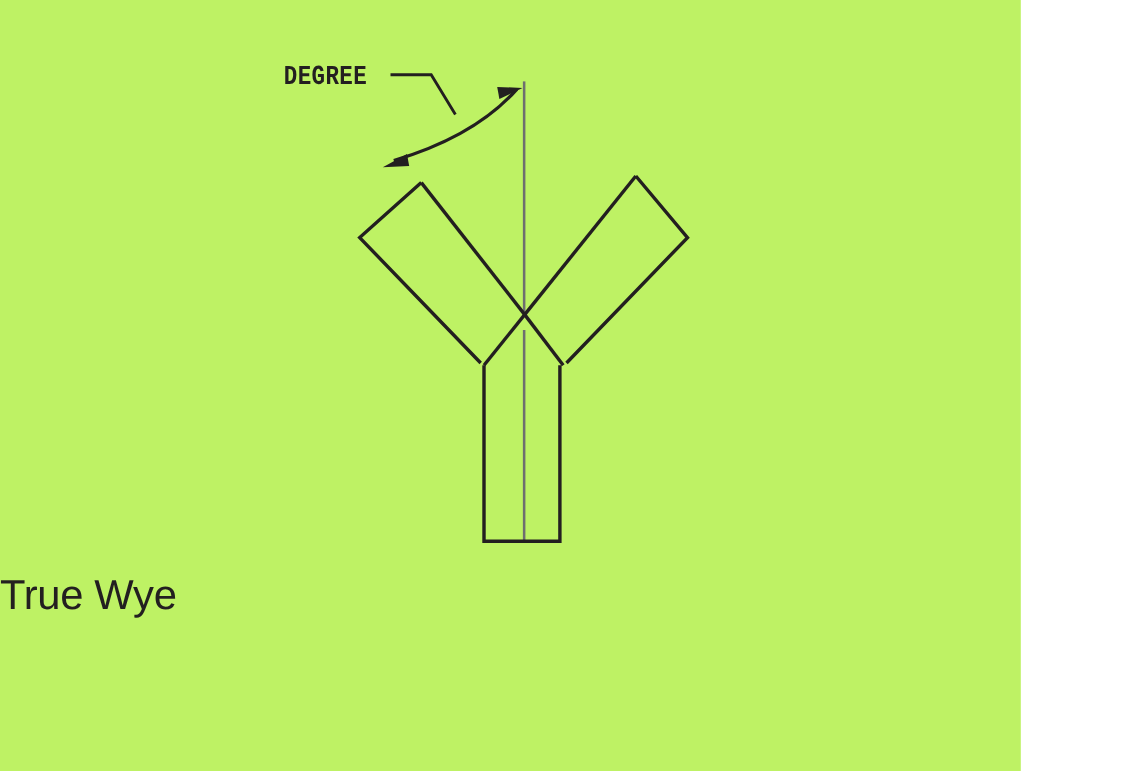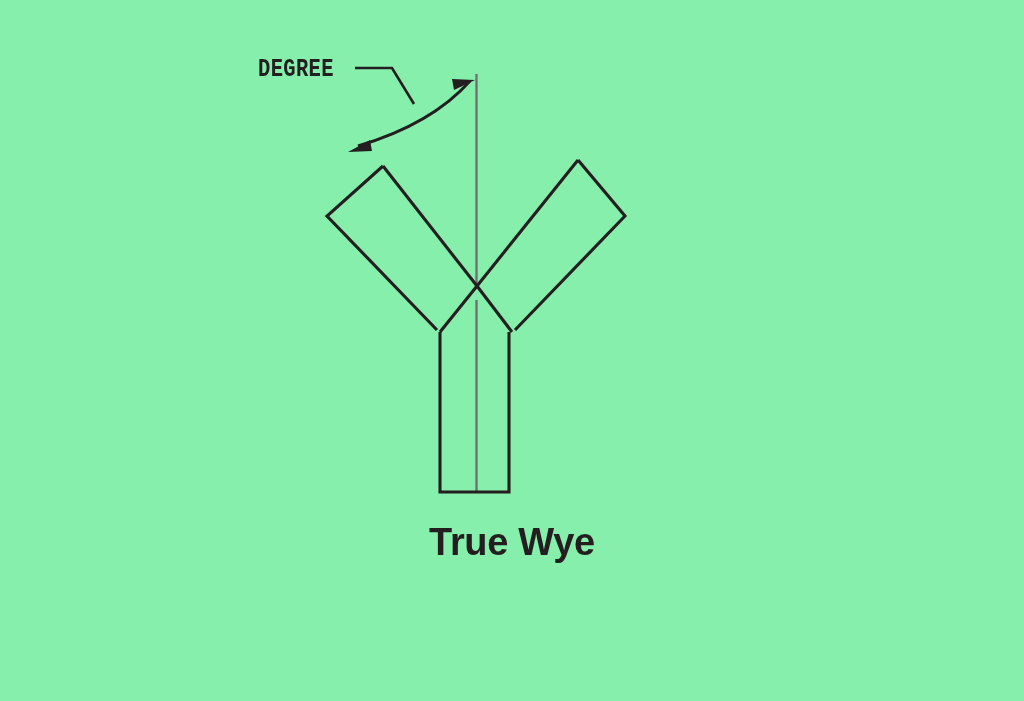--- a/index.html
+++ b/index.html
@@ -6,23 +6,23 @@
   html, body {
     margin: 0;
     padding: 0;
     background: #ffffff;
   }
   body {
     font-family: "Liberation Sans", sans-serif;
   }
   #page {
     position: relative;
-    width: 1024px;
+    width: 928px;
     height: 701px;
-    background: #86efac;
+    background: #bef264;
     overflow: hidden;
   }
   #diagram-svg {
     position: absolute;
     left: 0;
     top: 0;
     width: 1024px;
     height: 701px;
     display: block;
   }
@@ -64,24 +64,24 @@
     font-size: 25px;
     font-weight: 700;
     letter-spacing: 0.4px;
     transform: scaleX(0.82);
     transform-origin: 258px 76px;
   }
   .caption {
     position: absolute;
     left: 0;
     width: 1024px;
-    text-align: center;
+    text-align: left;
     color: #231f20;
     font-family: "Liberation Sans", sans-serif;
-    font-weight: 700;
+    font-weight: 400;
     font-size: 38px;
     line-height: 1.17;
     letter-spacing: -0.3px;
     white-space: nowrap;
   }
   #caption-block {
     position: absolute;
     left: 0;
     top: 520px;
     width: 1024px;

